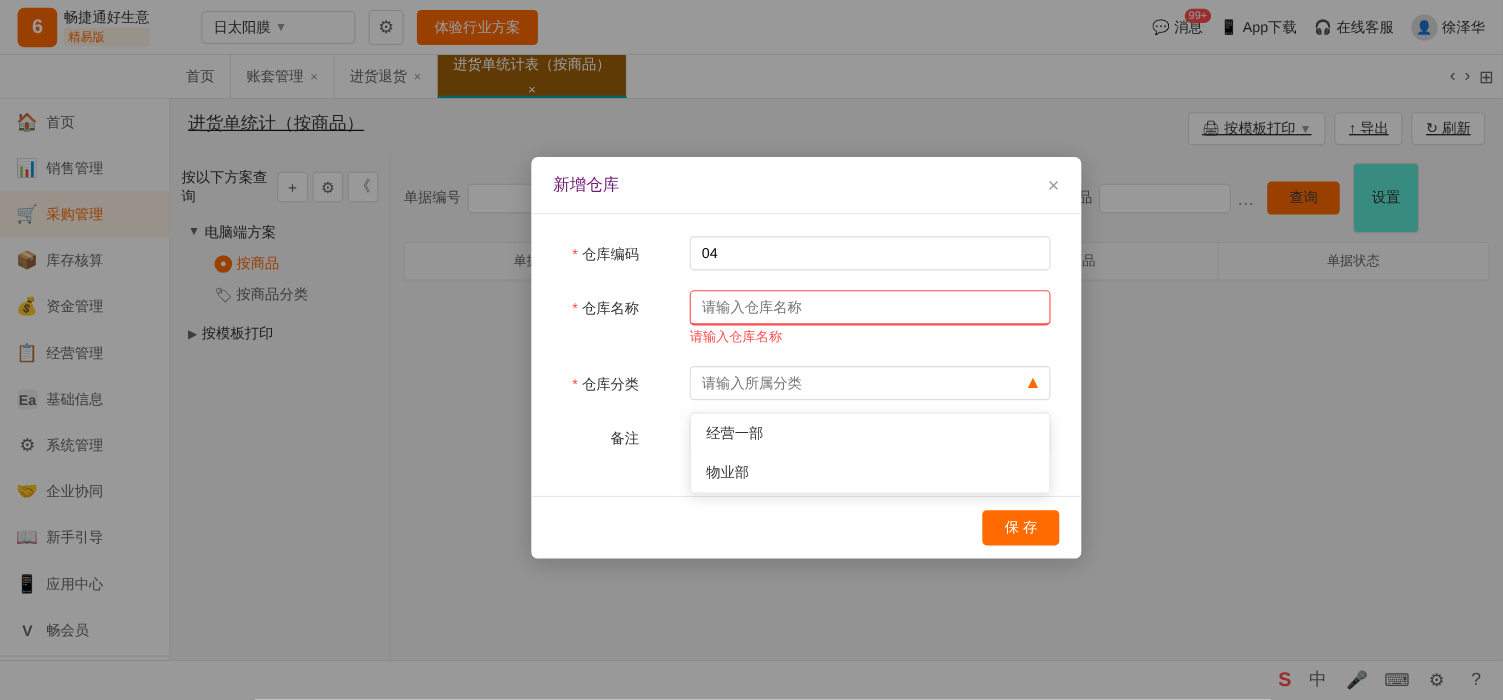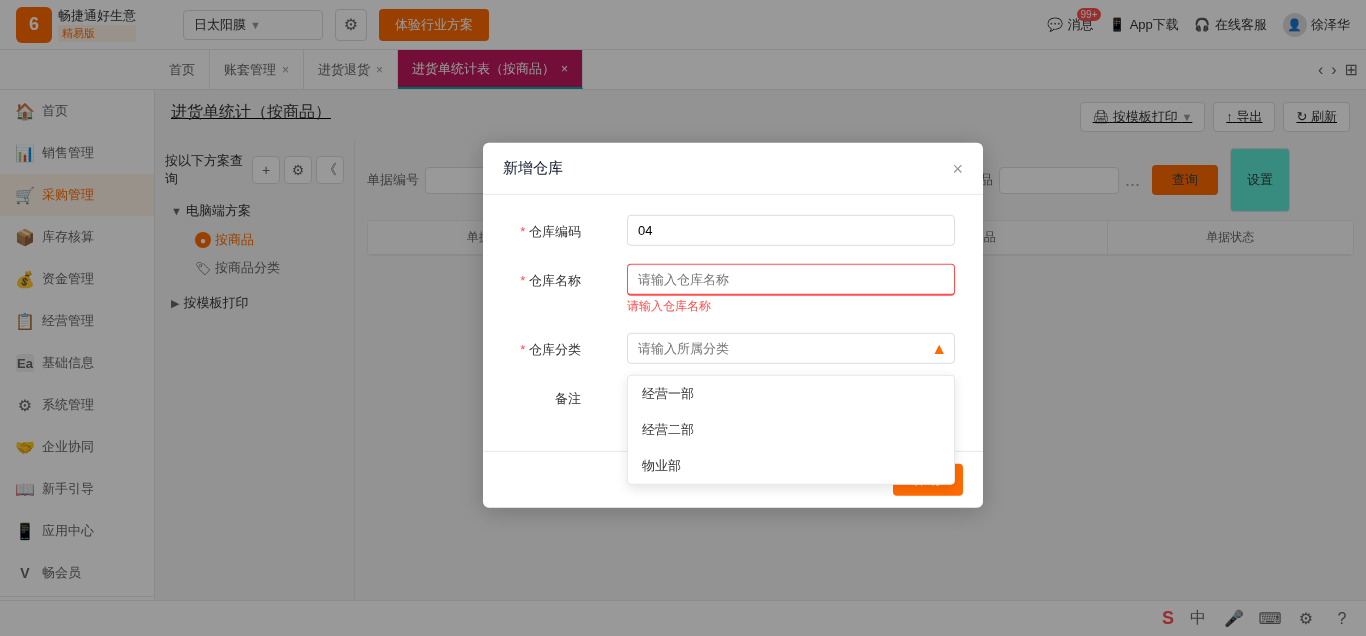--- a/index.html
+++ b/index.html
@@ -66,21 +66,21 @@
       align-items: stretch;
       padding-left: 155px;
     }
     .tab-item {
       display: flex; align-items: center; gap: 6px;
       padding: 0 14px; font-size: 13px; cursor: pointer;
       border-right: 1px solid #e8e8e8; color: #666;
       white-space: nowrap;
     }
     .tab-item.active {
-      color: #fff; background: #be185d; border-bottom: 2px solid #00a8a8;
+      color: #fff; background: #a16207; border-bottom: 2px solid #00a8a8; flex-direction: column;
     }
     .tab-close {
       font-size: 12px; color: #999; cursor: pointer;
     }
     .tab-controls {
       margin-left: auto; display: flex; align-items: center; gap: 8px; padding-right: 8px;
     }
 
     
     .main-layout {
@@ -131,21 +131,21 @@
     
     .modal {
       position: fixed; top: 50%; left: 50%; transform: translate(-40%, -48%);
       background: #fff; border-radius: 6px; box-shadow: 0 4px 24px rgba(0,0,0,0.2);
       z-index: 200; width: 500px;
     }
     .modal-header {
       display: flex; align-items: center; justify-content: space-between;
       padding: 16px 20px; border-bottom: 1px solid #e8e8e8;
     }
-    .modal-title { font-size: 15px; color: #0f172a; font-weight: 500; }
+    .modal-title { font-size: 15px; color: #701a75; font-weight: 500; }
     .modal-close { font-size: 18px; color: #999; cursor: pointer; line-height: 1; }
     .modal-body { padding: 20px 28px; }
     .form-row {
       display: flex; align-items: flex-start; margin-bottom: 18px; position: relative;
     }
     .form-label {
       width: 80px; font-size: 13px; color: #333; padding-top: 8px; flex-shrink: 0;
       text-align: right; padding-right: 10px;
     }
     .form-label.required::before { content: "* "; color: #ff4d4f; }
@@ -472,21 +472,20 @@
     </div>
 
     <div class="form-row">
       <label class="form-label required">仓库分类</label>
       <div class="form-field category-input-wrap">
         <input class="category-input" type="text" placeholder="请输入所属分类" style="">
         <span class="category-toggle">▲</span>
         
         <div class="dropdown-list">
           <div class="dropdown-item">经营一部</div>
-          <div class="dropdown-item">经营二部</div>
           <div class="dropdown-item">物业部</div>
         </div>
       </div>
     </div>
 
     <div class="form-row">
       <label class="form-label">备注</label>
       <div class="form-field">
         <input class="form-input" type="text" style="">
       </div>

